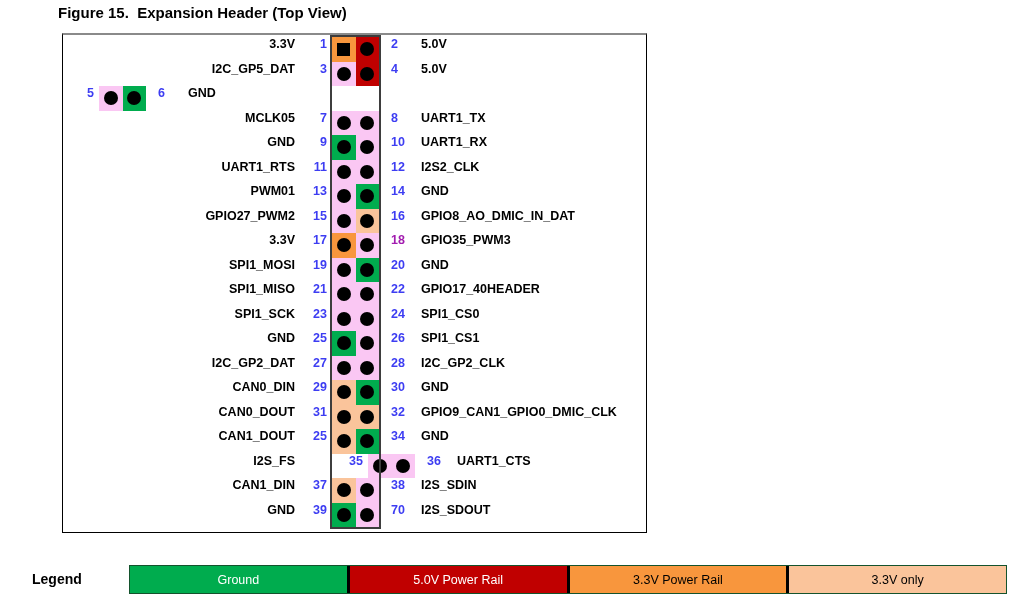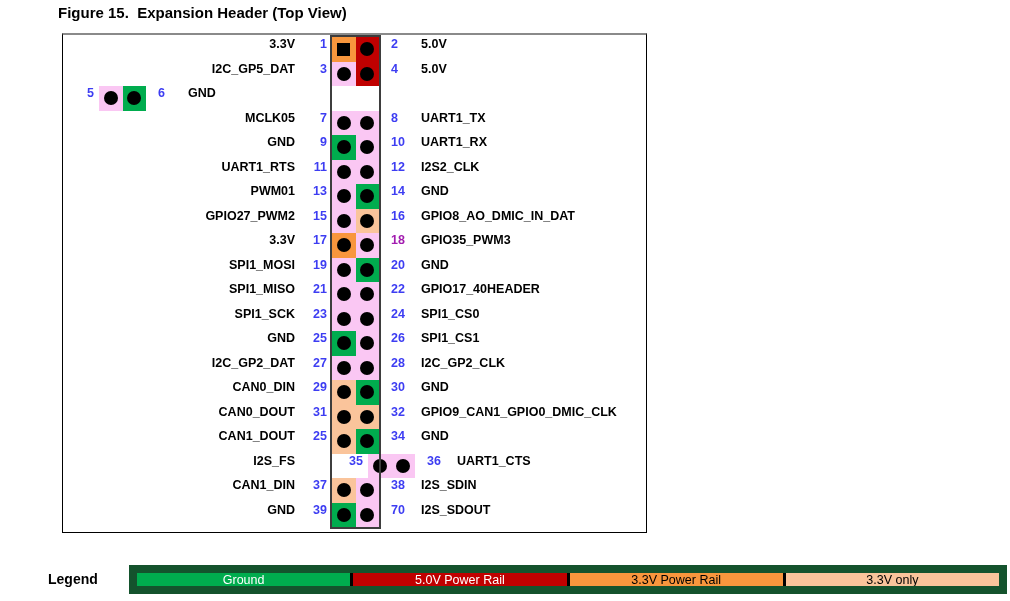--- a/index.html
+++ b/index.html
@@ -38,26 +38,26 @@
   .dot{width:14px;height:14px;border-radius:50%;background:#000;}
   .sq{width:13px;height:13px;background:#000;}
   .sp-b{width:6px;}
   .num-right{width:36px;text-align:left;padding-left:6px;box-sizing:border-box;}
   .lbl-right{flex:1;text-align:left;}
   .grid-outline{
     position:absolute;left:330px;top:35px;width:51px;height:494px;
     box-sizing:border-box;border:2px solid #3d3d3d;pointer-events:none;
   }
   .legend-label{
-    position:absolute;left:48px;top:565px;height:28px;line-height:28px;
+    position:absolute;left:32px;top:565px;height:28px;line-height:28px;
     font-size:14px;font-weight:bold;color:#000;
   }
   .legend-bar{
     position:absolute;left:129px;top:565px;width:878px;height:29px;
-    box-sizing:border-box;border:8px solid #14532d;display:flex;
+    box-sizing:border-box;border:1px solid #14532d;display:flex;
   }
   .legend-item{
     flex:1;display:flex;align-items:center;justify-content:center;
     font-size:12.5px;white-space:nowrap;overflow:hidden;
     border-left:3px solid #000;box-sizing:border-box;
   }
   .legend-item:first-child{border-left:none;}
 </style>
 </head>
 <body>

